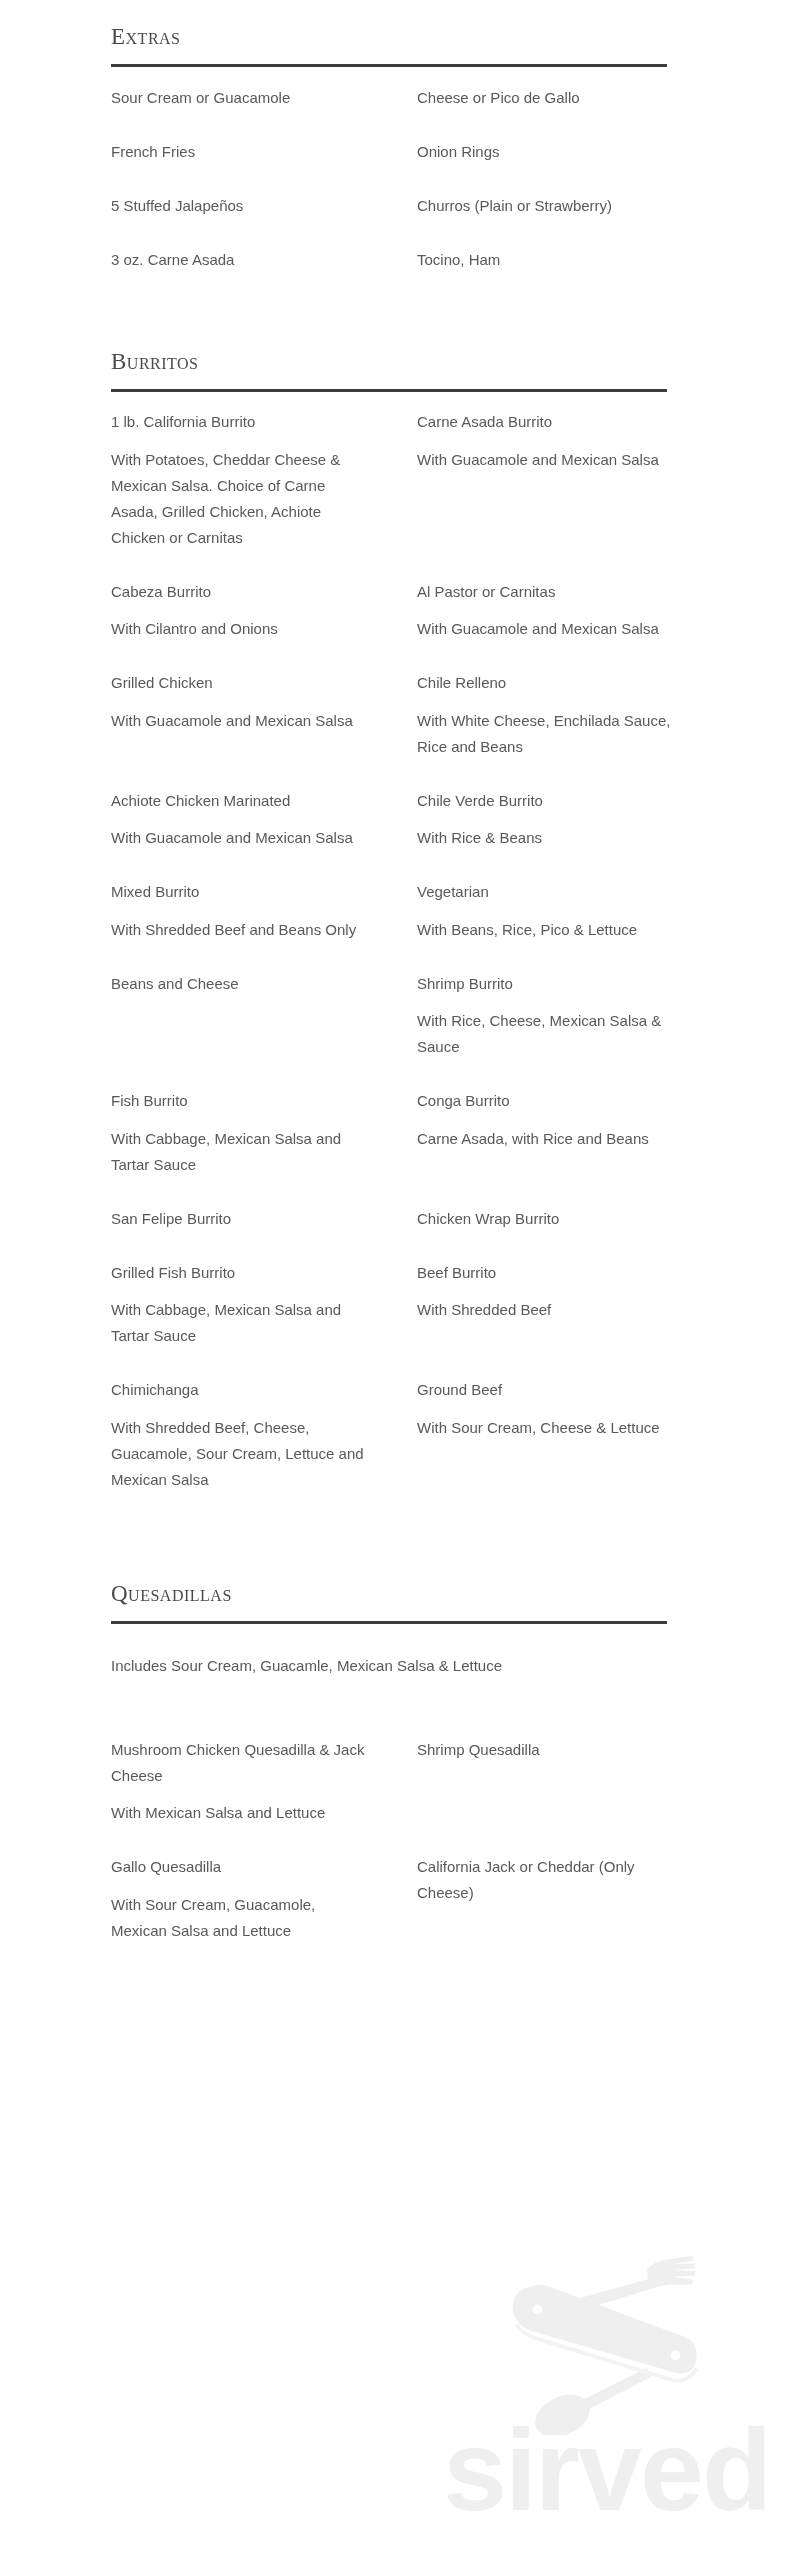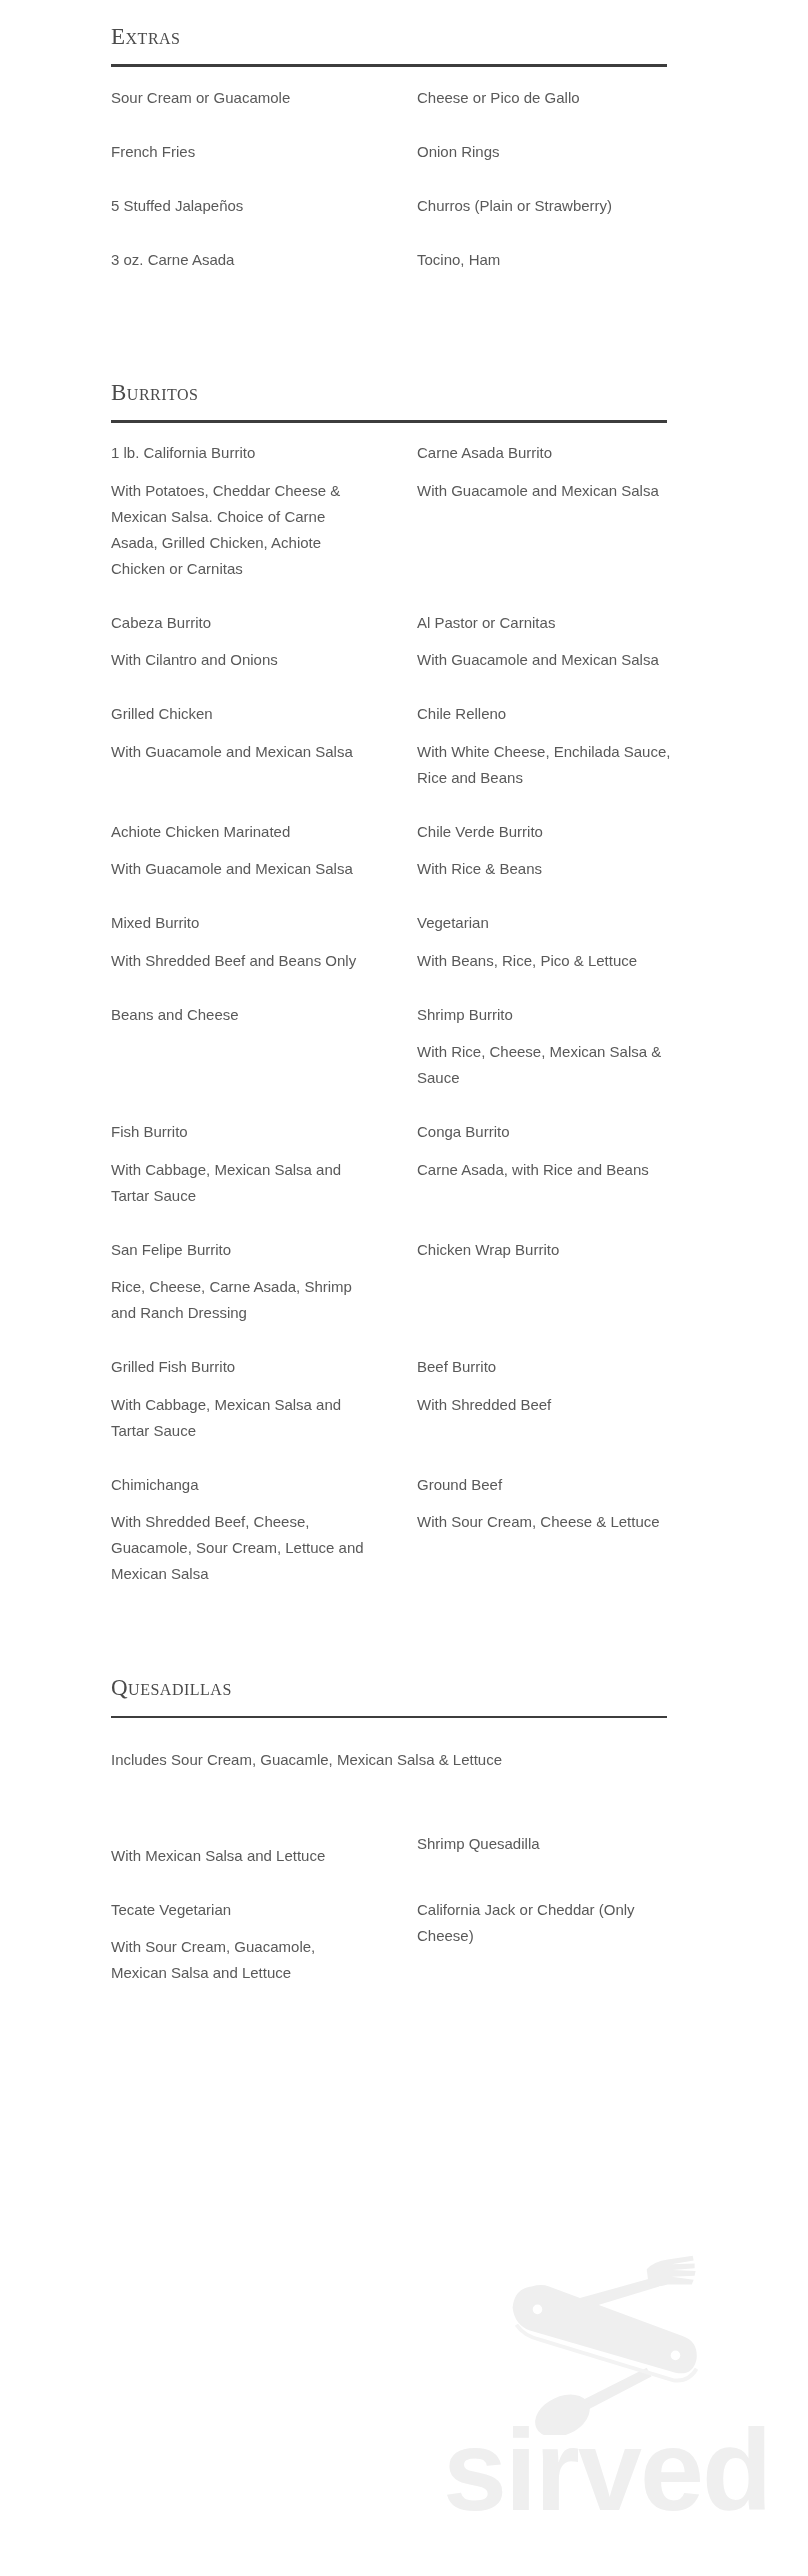--- a/index.html
+++ b/index.html
@@ -19,21 +19,21 @@
     column-gap: 19px;
     row-gap: 65px;
     margin-top: 17.3px;
     gap: 28px;
   }
   .item { font-family: "Liberation Sans", "DejaVu Sans", sans-serif; font-size: 15px; color: #595959; }
   .item-name, .line { line-height: 26px; height: 26px; white-space: nowrap; display: block; }
   .item-desc { margin-top: 11.5px; }
   .note { font-family: "Liberation Sans", "DejaVu Sans", sans-serif; font-size: 15px; color: #595959; line-height: 26px; margin-top: 29px; white-space: nowrap; }
   #sec-extras .section-title { margin-top: 22px; }
-  #sec-burritos .section-title { margin-top: 105px; }
+  #sec-burritos .section-title { margin-top: 74px; }
   #sec-quesadillas .section-title { margin-top: 86px; }
   #sec-quesadillas .grid { margin-top: 58px; }
   .watermark { position: absolute; z-index: 1; pointer-events: none; margin-top: 18px; }
   .wm-logo { left: 503px; top: 2230px; width: 206px; height: 187px; }
   .wm-text {
     left: 443px; top: 2390px;
     font-family: "Liberation Sans", "DejaVu Sans", sans-serif;
     font-weight: bold; font-size: 115px; line-height: 125px;
     color: #efefef; letter-spacing: -1.9px;
   }
@@ -206,24 +206,20 @@
             <span class="item-name">Conga Burrito</span>
           </div>
           <div class="item-desc">
             <span class="line">Carne Asada, with Rice and Beans</span>
           </div>
         </div>
         <div class="item">
           <div class="item-name-wrap">
             <span class="item-name">San Felipe Burrito</span>
           </div>
-          <div class="item-desc">
-            <span class="line">Rice, Cheese, Carne Asada, Shrimp</span>
-            <span class="line">and Ranch Dressing</span>
-          </div>
         </div>
         <div class="item">
           <div class="item-name-wrap">
             <span class="item-name">Chicken Wrap Burrito</span>
           </div>
         </div>
         <div class="item">
           <div class="item-name-wrap">
             <span class="item-name">Grilled Fish Burrito</span>
           </div>
@@ -260,32 +256,36 @@
         </div>
       </div>
   </section>
 
   <section id="sec-quesadillas">
     <h2 class="section-title">Quesadillas</h2>
     <div class="rule"></div>
     <div class="note">Includes Sour Cream, Guacamle, Mexican Salsa &amp; Lettuce</div>
     <div class="grid">
         <div class="item">
+          <div class="item-name-wrap">
+            <span class="item-name">Mushroom Chicken Quesadilla &amp; Jack</span>
+            <span class="item-name">Cheese</span>
+          </div>
           <div class="item-desc">
             <span class="line">With Mexican Salsa and Lettuce</span>
           </div>
         </div>
         <div class="item">
           <div class="item-name-wrap">
             <span class="item-name">Shrimp Quesadilla</span>
           </div>
         </div>
         <div class="item">
           <div class="item-name-wrap">
-            <span class="item-name">Tecate Vegetarian</span>
+            <span class="item-name">Gallo Quesadilla</span>
           </div>
           <div class="item-desc">
             <span class="line">With Sour Cream, Guacamole,</span>
             <span class="line">Mexican Salsa and Lettuce</span>
           </div>
         </div>
         <div class="item">
           <div class="item-name-wrap">
             <span class="item-name">California Jack or Cheddar (Only</span>
             <span class="item-name">Cheese)</span>

